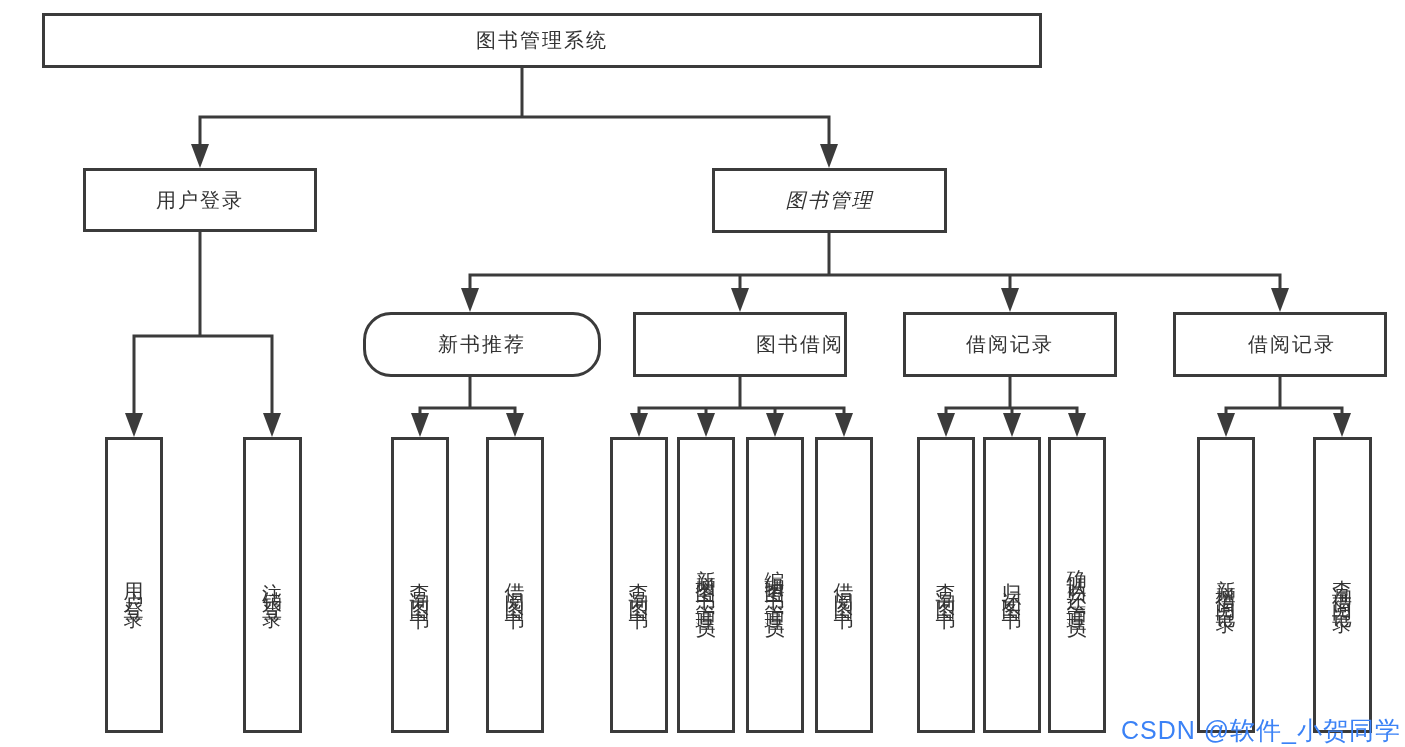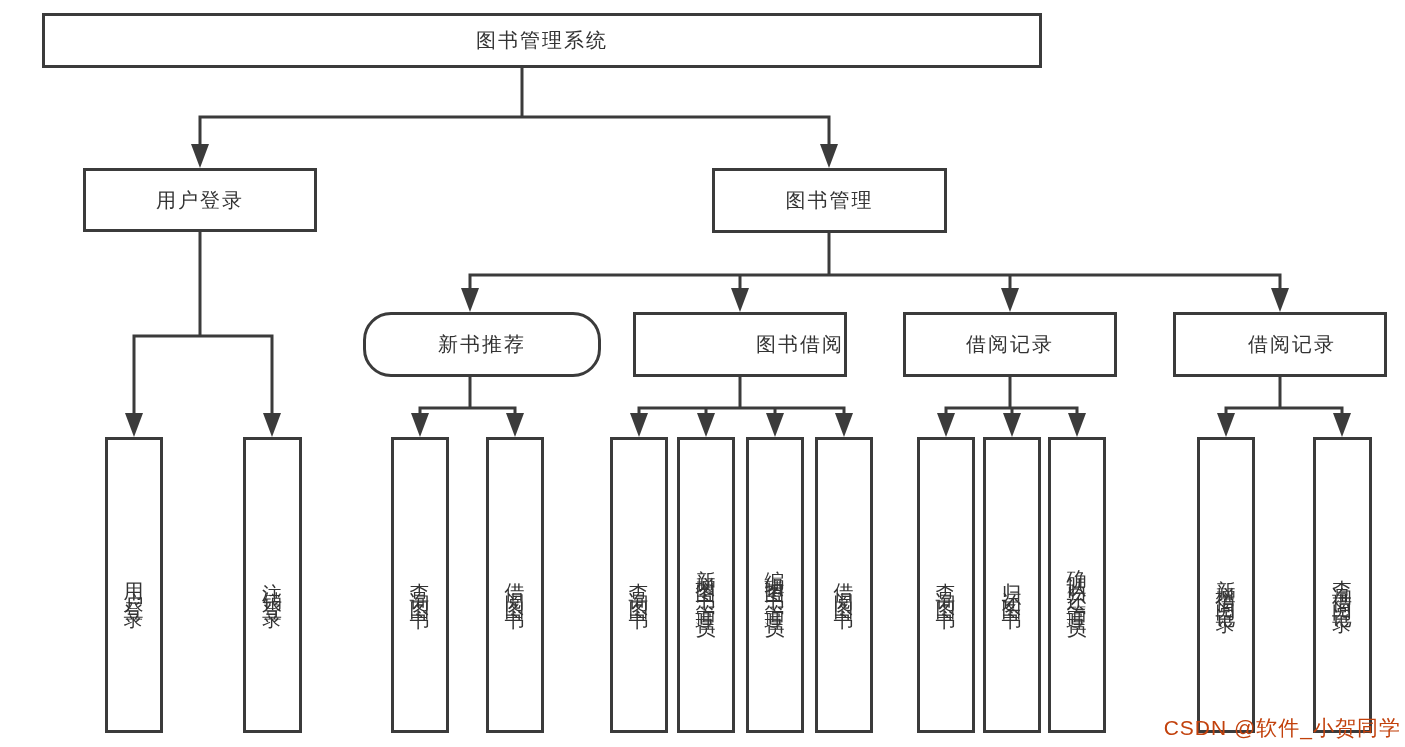--- a/index.html
+++ b/index.html
@@ -14,21 +14,21 @@
   .hbox{height:65px;}
   .vbox{width:58px;height:296px;top:437px;}
   .vbox .lbl{
     writing-mode:vertical-rl;text-orientation:mixed;
     letter-spacing:9px;font-size:20px;line-height:1;
   }
   .vbox.long .lbl{letter-spacing:7px;}
   #connectors{position:absolute;left:0;top:0;z-index:1;pointer-events:none;}
   #watermark{
     position:absolute;right:4px;top:714px;z-index:5;
-    color:#c2410c;font-size:21px;letter-spacing:1px;white-space:nowrap;
+    color:#3b82f6;font-size:25px;letter-spacing:1px;white-space:nowrap;
   }
 </style>
 </head>
 <body>
 
 <div id="canvas">
 
   <svg id="connectors" width="1405" height="747" viewBox="0 0 1405 747">
     <g stroke="#3b3b3b" stroke-width="3" fill="none" stroke-linejoin="miter">
 
@@ -88,21 +88,21 @@
     </g>
   </svg>
 
   <div class="box hbox" style="left:22px;top:13px;width:1000px;height:55px;margin-left:20px;">
     <span class="lbl">图书管理系统</span>
   </div>
 
   <div class="box hbox" style="left:83px;top:168px;width:234px;height:64px;">
     <span class="lbl">用户登录</span>
   </div>
-  <div class="box hbox" style="left:712px;top:168px;width:235px;">
+  <div class="box hbox" style="left:712px;top:168px;width:235px;font-style:italic;">
     <span class="lbl">图书管理</span>
   </div>
 
   <div class="box hbox" style="left:363px;top:312px;width:238px;border-radius:28px;">
     <span class="lbl">新书推荐</span>
   </div>
   <div class="box hbox" style="left:633px;top:312px;width:214px;justify-content:flex-end;">
     <span class="lbl">图书借阅</span>
   </div>
   <div class="box hbox" style="left:903px;top:312px;width:214px;">

